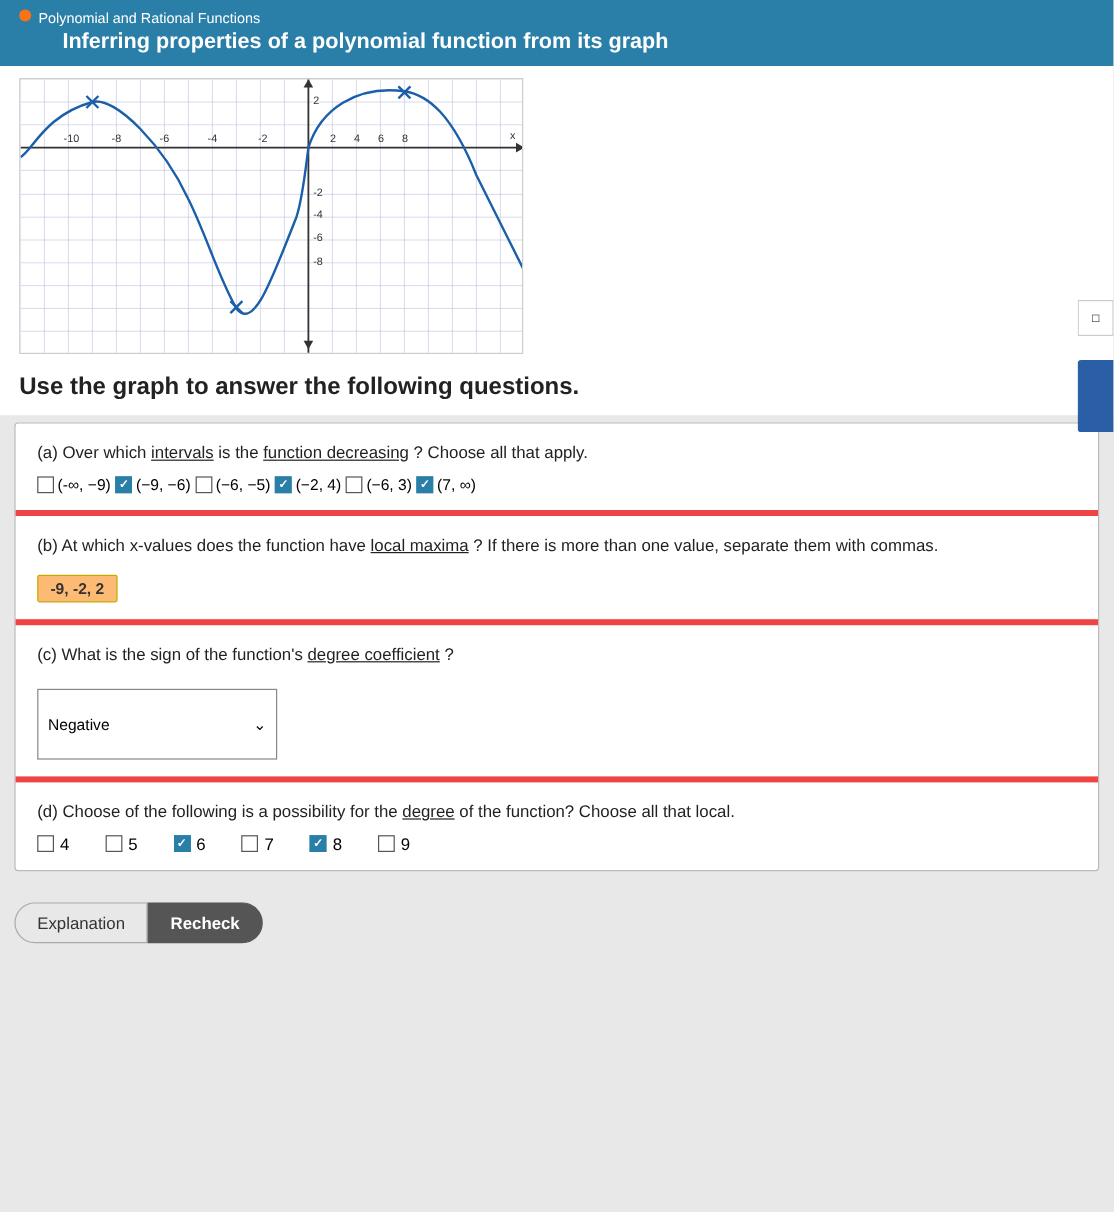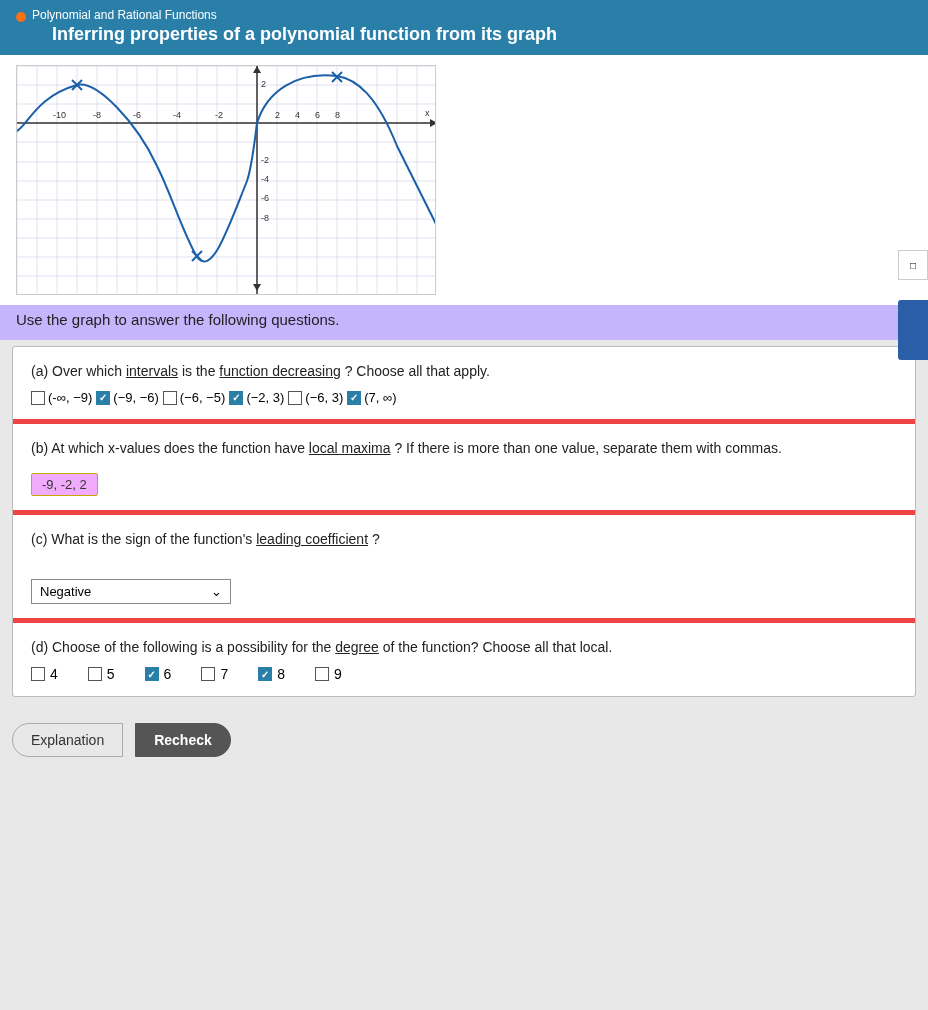--- a/index.html
+++ b/index.html
@@ -11,21 +11,21 @@
     }
 
     .header {
       background: #2a7fa8;
       color: white;
       padding: 8px 16px 10px 16px;
     }
     .header-sub {
       font-size: 12px;
       display: flex;
-      align-items: flex-end;
+      align-items: flex-start;
       gap: 6px;
       margin-bottom: 2px;
     }
     .header-circle {
       width: 10px;
       height: 10px;
       border-radius: 50%;
       background: #f97316;
       display: inline-block;
     }
@@ -45,24 +45,25 @@
     .graph-container {
       width: 420px;
       height: 230px;
       position: relative;
       border: 1px solid #ccc;
       background: white;
       overflow: hidden;
     }
 
     .instruction-text {
-      background: #c4b5fd;
+      background: #ffffff;
       padding: 6px 16px 12px 16px;
-      font-size: 15px;
+      font-size: 20px;
       color: #222;
+      font-weight: bold;
     }
 
     .questions-box {
       margin: 6px 12px;
       border: 1px solid #bbb;
       background: white;
       border-radius: 3px;
     }
 
     .question-section {
@@ -119,37 +120,38 @@
 
     .cb.checked::after {
       content: '✓';
       color: white;
       font-size: 10px;
       font-weight: bold;
     }
 
     .answer-box {
       display: inline-block;
-      background: #f0abfc;
+      background: #fdba74;
       border: 1.5px solid #c8a800;
       padding: 3px 10px;
       font-size: 13px;
       color: #333;
       border-radius: 2px;
       margin-top: 6px;
+      font-weight: bold;
     }
 
     .select-wrapper {
       display: inline-flex;
       align-items: center;
       border: 1.5px solid #888;
       background: white;
-      padding: 4px 8px;
+      padding: 21px 8px;
       font-size: 13px;
-      margin-top: 21px;
+      margin-top: 10px;
       min-width: 200px;
       justify-content: space-between;
     }
 
     .degree-checkboxes {
       display: flex;
       gap: 30px;
       align-items: center;
       margin-top: 8px;
       font-size: 14px;
@@ -179,21 +181,20 @@
 
     .btn-recheck {
       padding: 8px 18px;
       background: #555;
       border: 1px solid #555;
       font-size: 14px;
       cursor: pointer;
       border-radius: 0 20px 20px 0;
       color: white;
       font-weight: bold;
-      margin-left: 12px;
     }
 
     .sidebar-button {
       position: fixed;
       right: 0;
       top: 300px;
       width: 30px;
       height: 60px;
       background: #2a5fa8;
       border-radius: 3px 0 0 3px;
@@ -352,21 +353,21 @@
       <div class="checkbox-item">
         <div class="cb checked"></div>
         <span>(−9, −6)</span>
       </div>
       <div class="checkbox-item">
         <div class="cb"></div>
         <span>(−6, −5)</span>
       </div>
       <div class="checkbox-item">
         <div class="cb checked"></div>
-        <span>(−2, 3)</span>
+        <span>(−2, 4)</span>
       </div>
       <div class="checkbox-item">
         <div class="cb"></div>
         <span>(−6, 3)</span>
       </div>
       <div class="checkbox-item">
         <div class="cb checked"></div>
         <span>(7, ∞)</span>
       </div>
     </div>
@@ -377,21 +378,21 @@
       <span>(b) At which x-values does the function have</span>
       <span class="underline-link">local maxima</span>
       <span>? If there is more than one value, separate them with commas.</span>
     </div>
     <div class="answer-box">-9, -2, 2</div>
   </div>
 
   <div class="question-section">
     <div class="question-label">
       <span>(c) What is the sign of the function's</span>
-      <span class="underline-link">leading coefficient</span>
+      <span class="underline-link">degree coefficient</span>
       <span>?</span>
     </div>
     <div class="select-wrapper">
       <span>Negative</span>
       <span>⌄</span>
     </div>
   </div>
 
   <div class="question-section">
     <div class="question-label">

